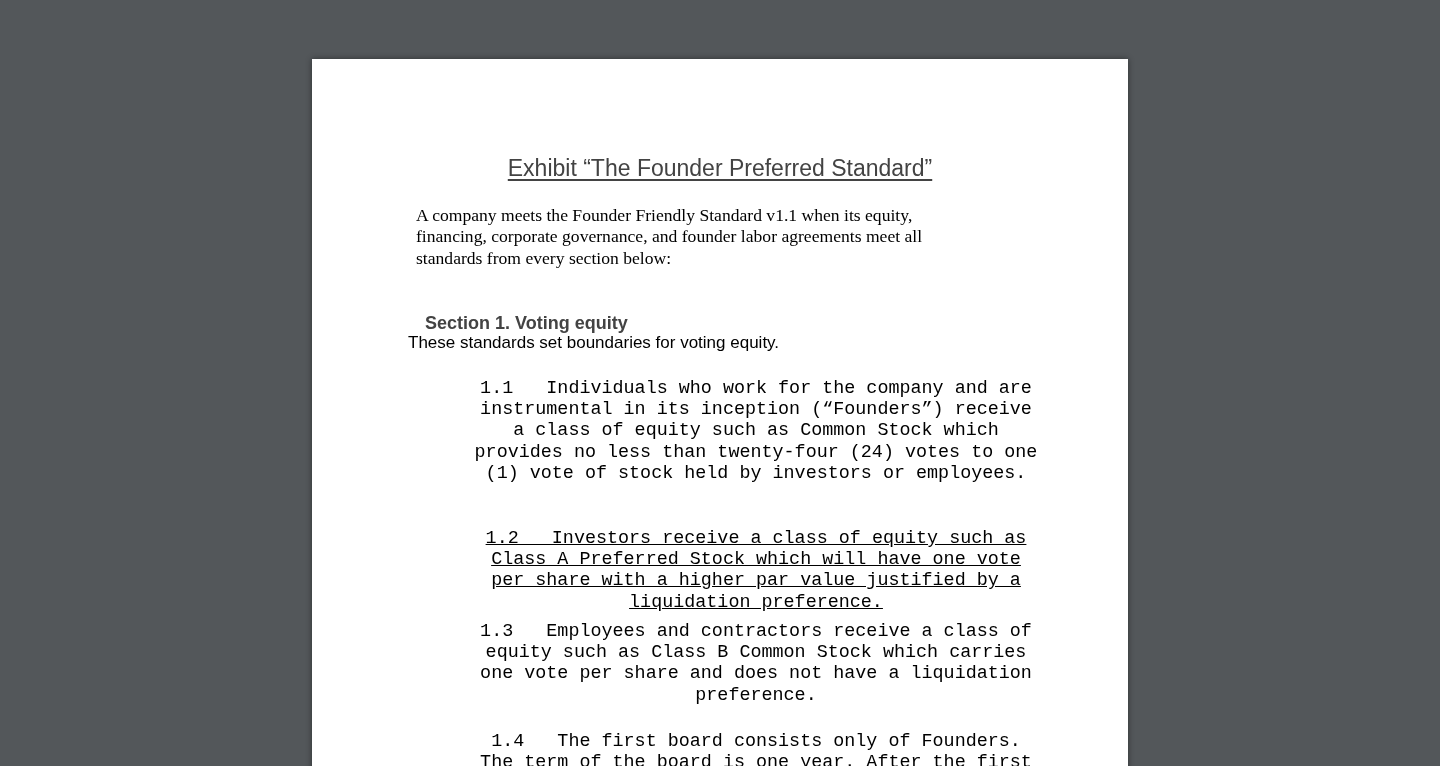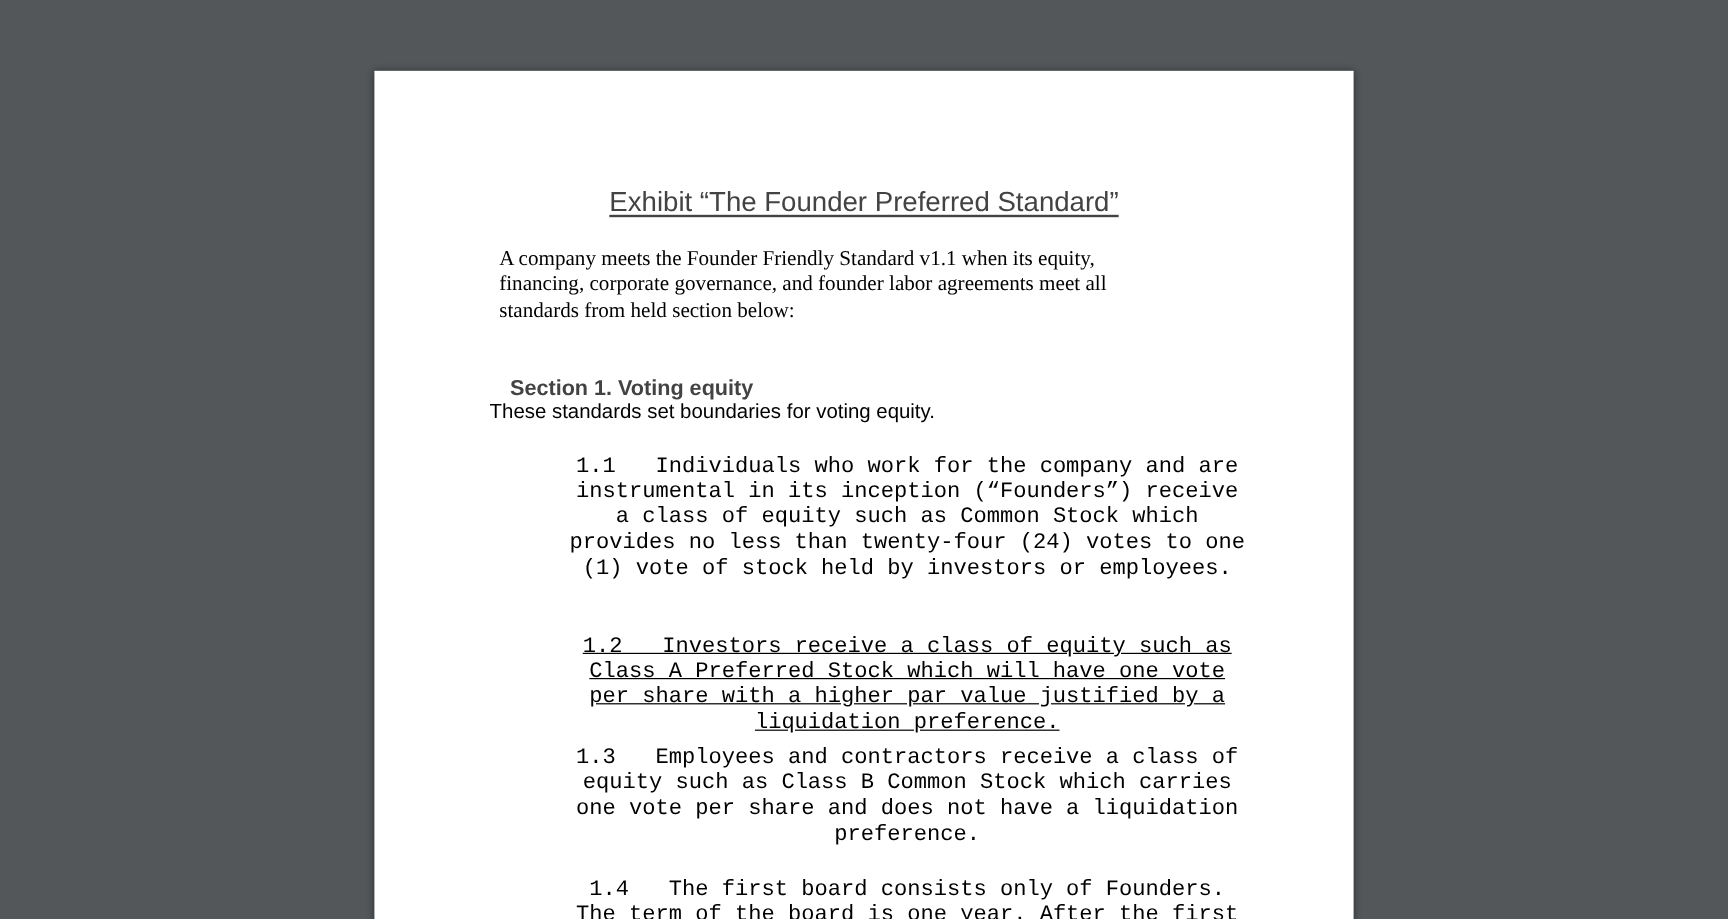--- a/index.html
+++ b/index.html
@@ -93,21 +93,21 @@
 </head>
 <body>
 
 <div class="viewer">
   <div class="page">
     <h1 class="title">Exhibit “The Founder Preferred Standard”</h1>
 
     <div class="intro">
       <div>A company meets the Founder Friendly Standard v1.1 when its equity,</div>
       <div>financing, corporate governance, and founder labor agreements meet all</div>
-      <div>standards from held section below:</div>
+      <div>standards from every section below:</div>
     </div>
 
     <h2 class="section-heading">Section 1. Voting equity</h2>
 
     <p class="section-intro">These standards set boundaries for voting equity.</p>
 
     <p class="clause c1">1.1   Individuals who work for the company and are
 instrumental in its inception (“Founders”) receive
 a class of equity such as Common Stock which
 provides no less than twenty-four (24) votes to one

